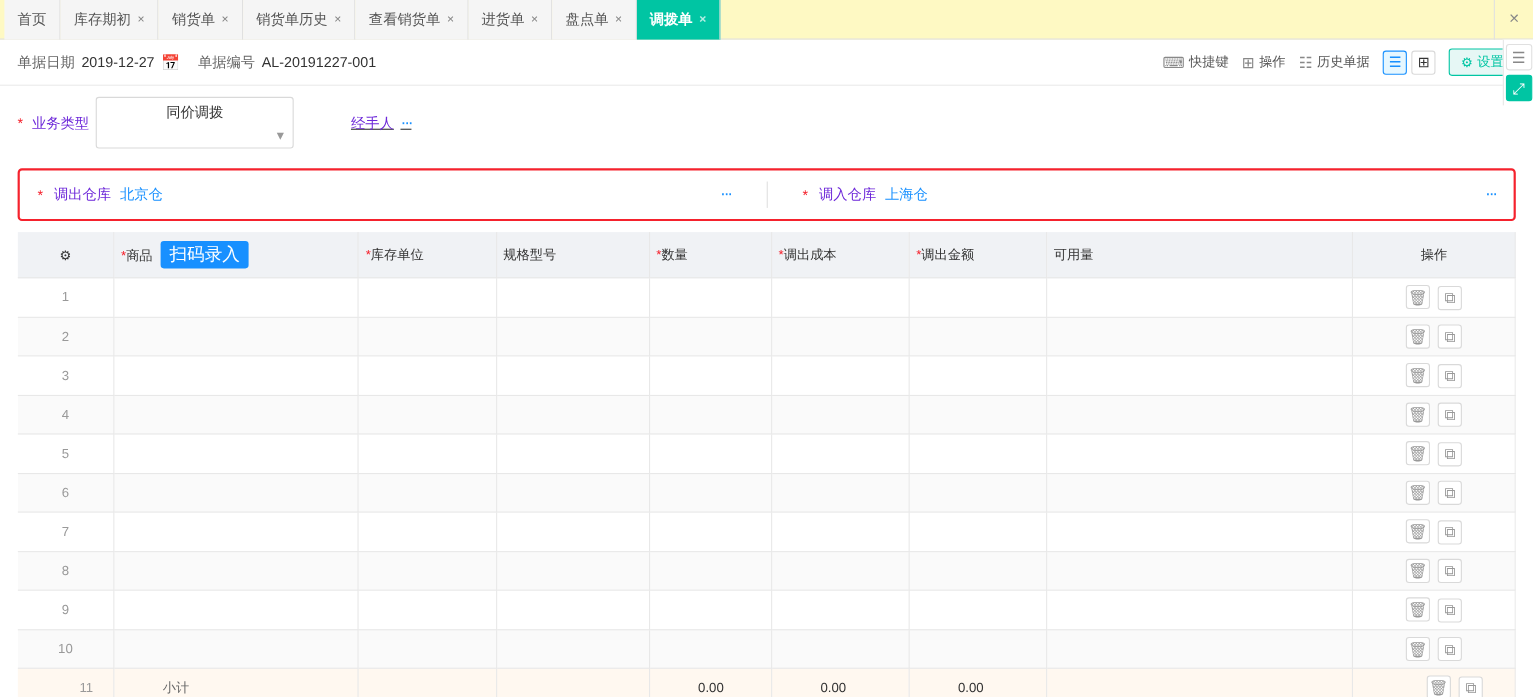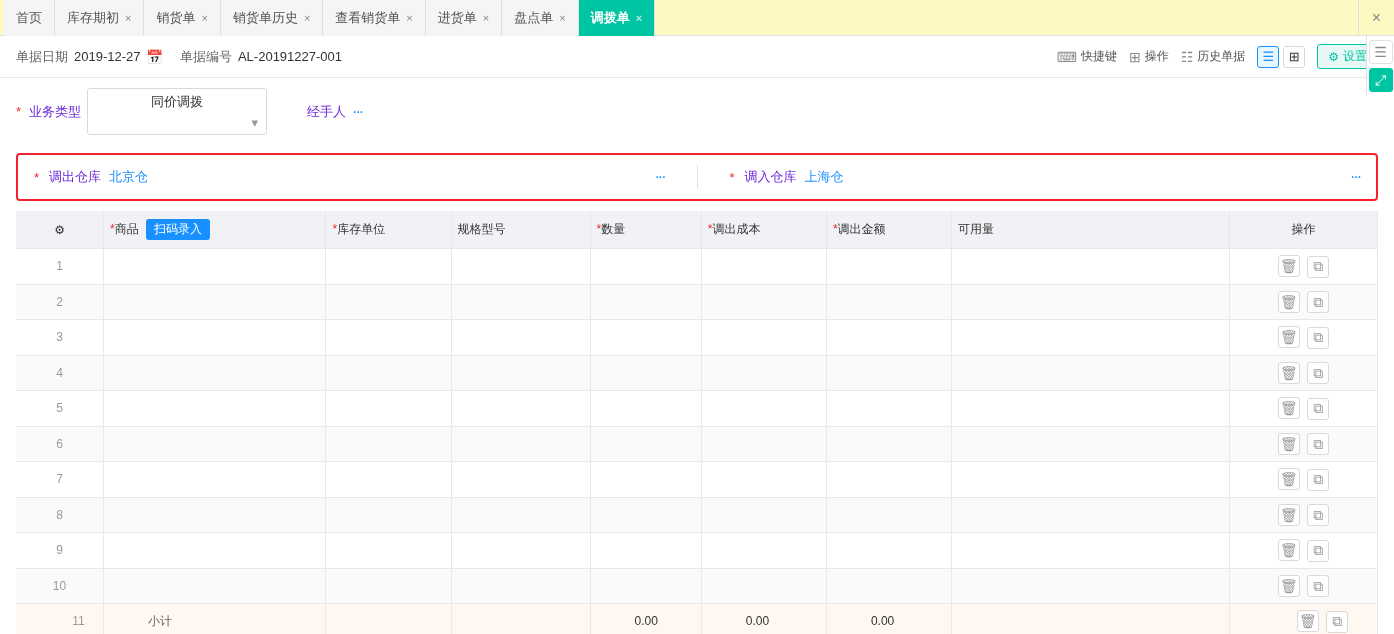--- a/index.html
+++ b/index.html
@@ -143,21 +143,21 @@
     .col-ops { text-align: center; white-space: nowrap; }
     .op-icon { 
       display: inline-flex; align-items: center; justify-content: center;
       width: 22px; height: 22px; cursor: pointer; color: #999; font-size: 14px;
       border: 1px solid #d9d9d9; border-radius: 3px; margin: 0 2px; background: #fff;
     }
     .required-col { color: #f5222d; }
     .scan-btn {
       background: #1890ff; color: #fff; border: none;
       padding: 2px 8px; border-radius: 3px; cursor: pointer;
-      font-size: 12px; margin-left: 4px;
+      font-size: 16px; margin-left: 4px;
     }
 
     
     .subtotal-row td {
       background: #fff8f0 !important;
       font-weight: 500;
     }
 
     
     .right-sidebar {
@@ -259,21 +259,21 @@
 <div class="form-area">
   <div class="form-row">
     <div class="form-field">
       <span class="required-star">*</span>
       <span class="field-label">业务类型</span>
       <div class="field-select" style="min-width:180px;">
         <span class="field-value">同价调拨</span>
         <span class="arrow">▾</span>
       </div>
     </div>
-    <div class="form-field" style="margin-left: 16px;">
+    <div class="form-field" style="margin-left: 28px; text-decoration: underline;">
       <span class="field-label">经手人</span>
       <span class="field-more">···</span>
     </div>
   </div>
 </div>
 
 <div class="warehouse-section">
   <div class="warehouse-field">
     <span class="required-star">*</span>
     <span class="field-label">调出仓库</span>

